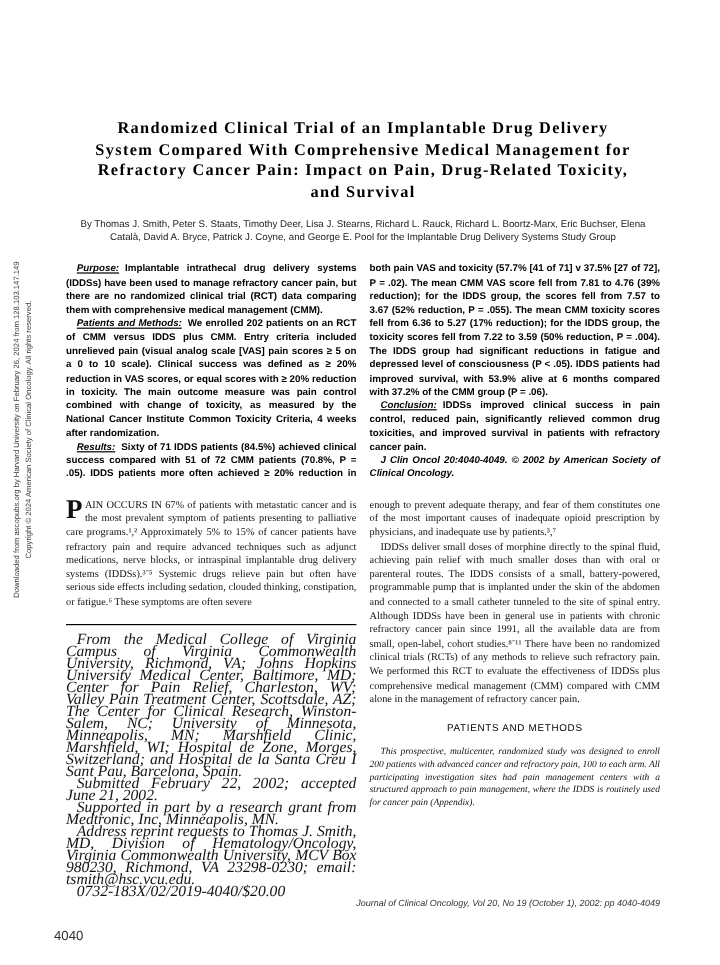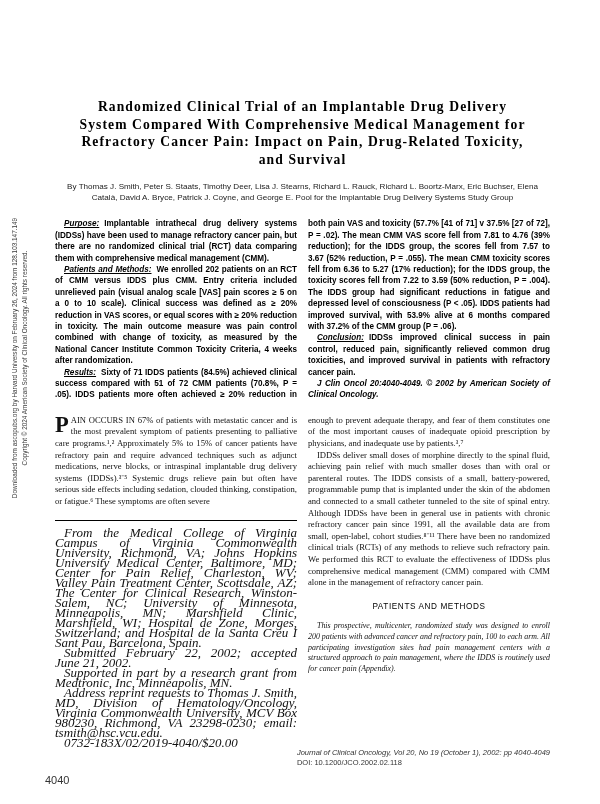--- a/index.html
+++ b/index.html
@@ -132,21 +132,21 @@
     justify-content: space-between;
     align-items: flex-start;
   }
   .page-number {
     font-family: "Liberation Sans", sans-serif;
     font-size: 11px;
     color: #333;
     margin-top: 26px;
   }
   .footer-right {
-    text-align: left;
+    text-align: center;
     font-family: "Liberation Sans", sans-serif;
     font-size: 7.5px;
     line-height: 10px;
     color: #333;
   }
   .footer-right .journal-line { font-style: italic; }
 </style>
 </head>
 <body>
 
@@ -202,17 +202,16 @@
         <p class="methods-p">This prospective, multicenter, randomized study was designed to enroll 200 patients with advanced cancer and refractory pain, 100 to each arm. All participating investigation sites had pain management centers with a structured approach to pain management, where the IDDS is routinely used for cancer pain (Appendix).</p>
       </div>
 
     </div>
   </div>
 
   <div class="footer">
     <div class="page-number">4040</div>
     <div class="footer-right">
       <div class="journal-line">Journal of Clinical Oncology, Vol 20, No 19 (October 1), 2002: pp 4040-4049</div>
-      <div class="doi-line">DOI: 10.1200/JCO.2002.02.118</div>
     </div>
   </div>
 
 </div>
 
 </body></html>

